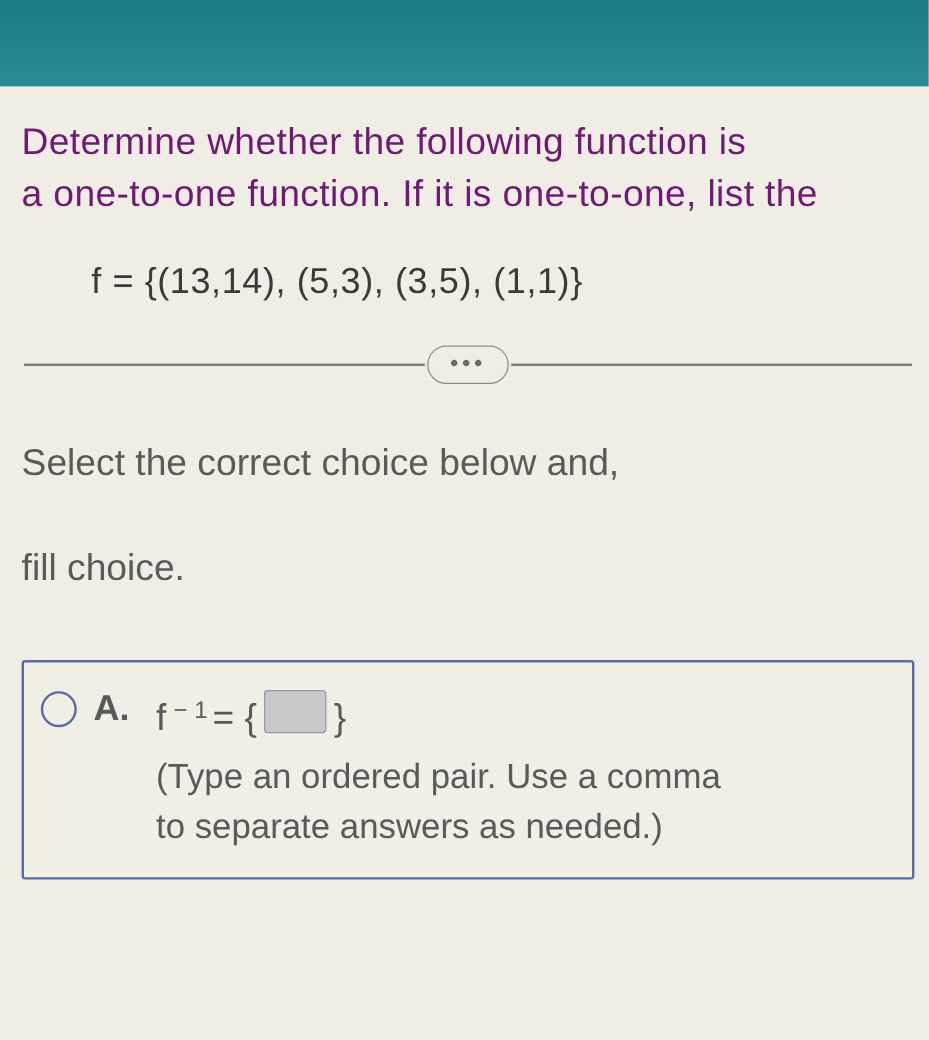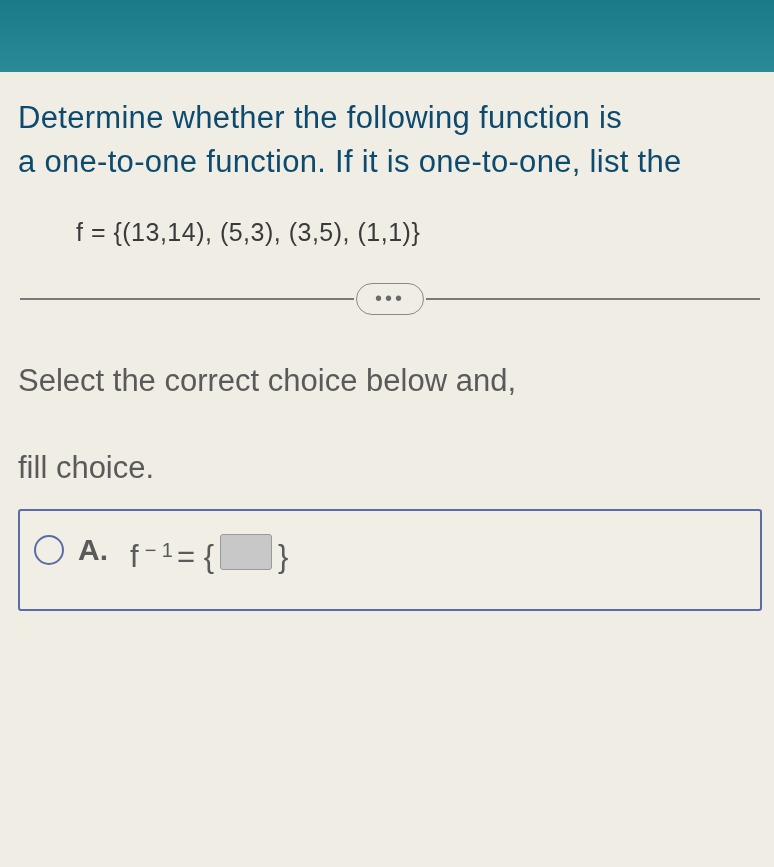--- a/index.html
+++ b/index.html
@@ -17,27 +17,27 @@
     .header-bar {
       height: 72px;
       background: linear-gradient(to bottom, #1a7a85, #2a8a95);
       width: 100%;
     }
     .content {
       padding: 24px 12px 0 18px;
     }
     .question-text {
       font-size: 31px;
-      color: #0c4a6e;
+      color: #701a75;
       line-height: 1.42;
       letter-spacing: 0.3px;
       margin-bottom: 34px;
     }
     .formula {
-      font-size: 25px;
+      font-size: 30px;
       color: #3a3a3a;
       margin-left: 58px;
       margin-bottom: 36px;
       letter-spacing: 0.5px;
     }
     .divider-row {
       display: flex;
       align-items: center;
       margin-bottom: 44px;
       padding: 0 2px;
@@ -56,21 +56,21 @@
       font-size: 20px;
       letter-spacing: 3px;
       line-height: 1;
       background: #f0ede4;
       cursor: pointer;
     }
     .instruction-text {
       font-size: 31px;
       color: #5a5a5a;
       line-height: 1.4;
-      margin-bottom: 20px;
+      margin-bottom: 56px;
     }
     .choice-box {
       border: 2px solid #5a6ca8;
       border-radius: 3px;
       padding: 20px 14px 22px 14px;
       background: rgba(240,237,228,0.9);
     }
     .choice-row {
       display: flex;
       align-items: flex-start;
@@ -158,16 +158,20 @@
       <div class="radio-circle"></div>
       <div class="choice-label">A.</div>
       <div class="choice-content">
         <div class="formula-line">
           <span>f</span>
             <span class="sup">− 1</span>
             <span> = {</span>
             <span class="answer-box"></span>
             <span>}</span>
         </div>
+        <div class="hint-text">
+          <span>(Type an ordered pair. Use a comma</span><br>
+          <span>to separate answers as needed.)</span>
+        </div>
       </div>
     </div>
   </div>
 </div>
 
 </body></html>

